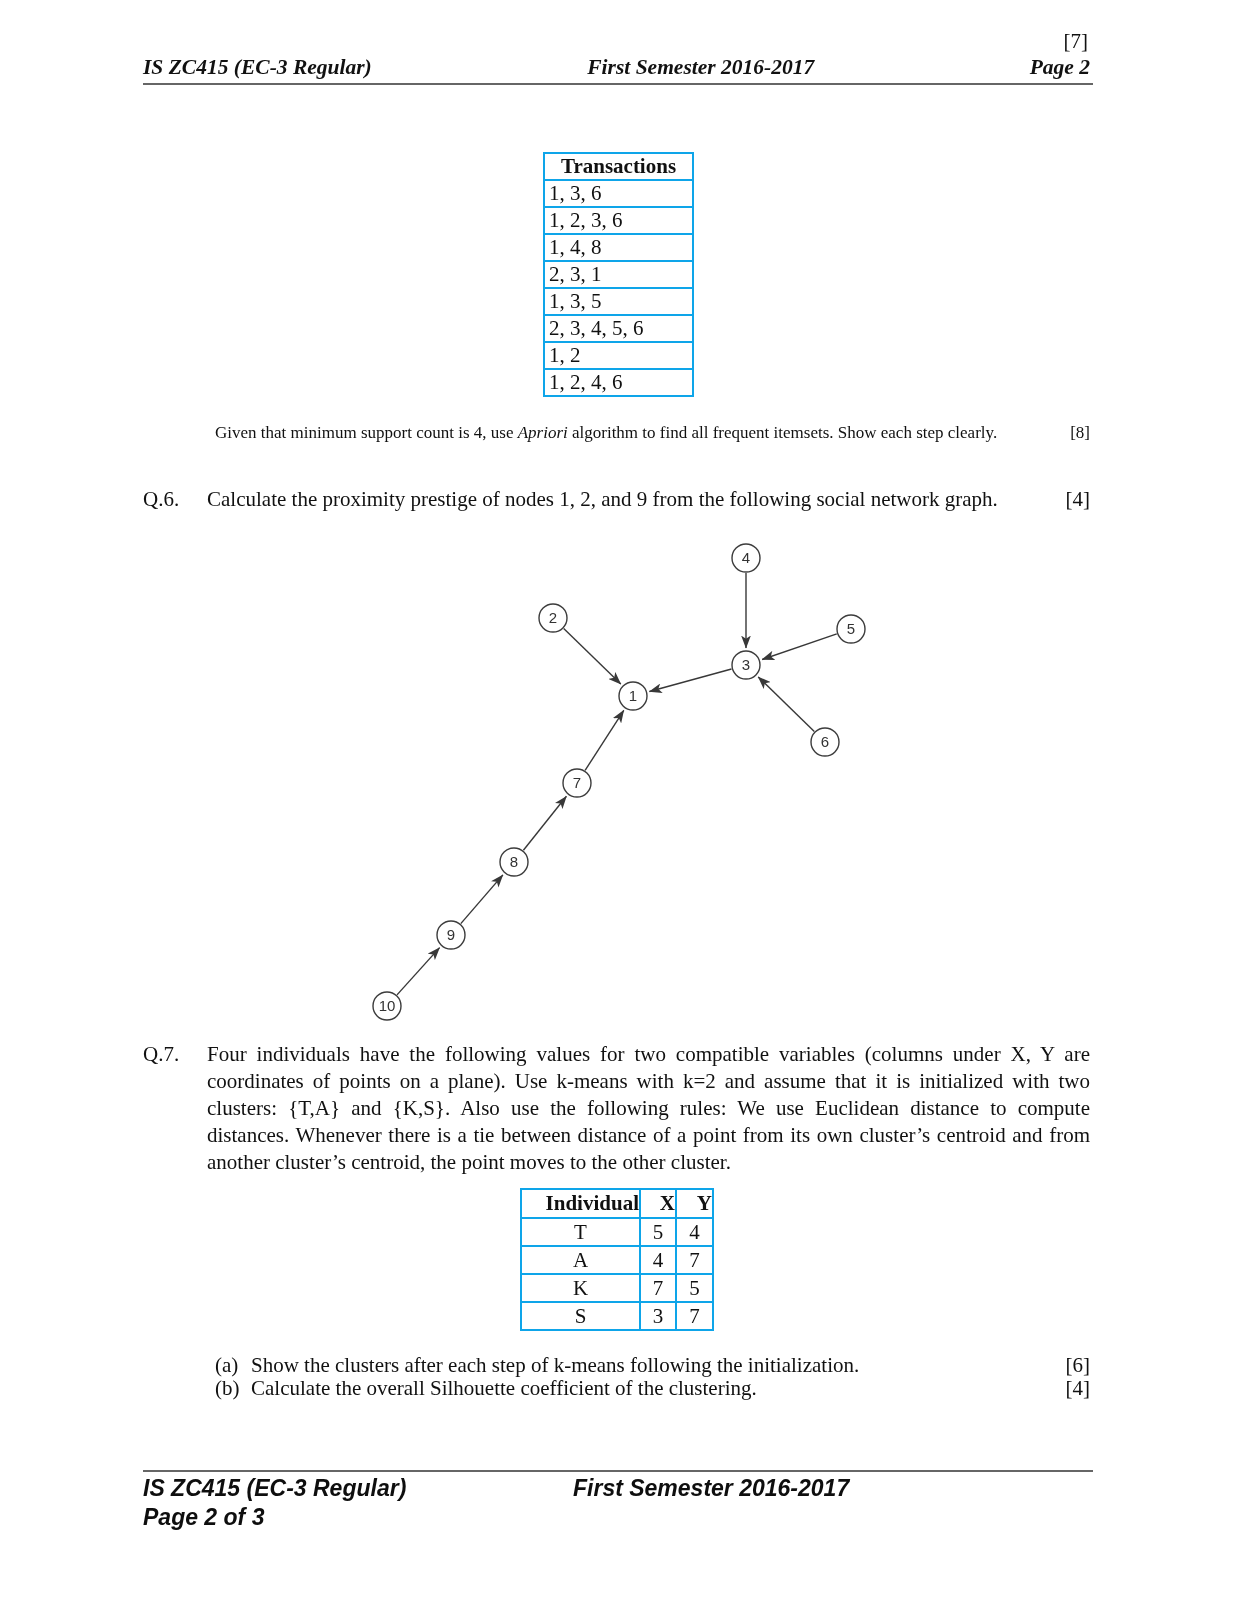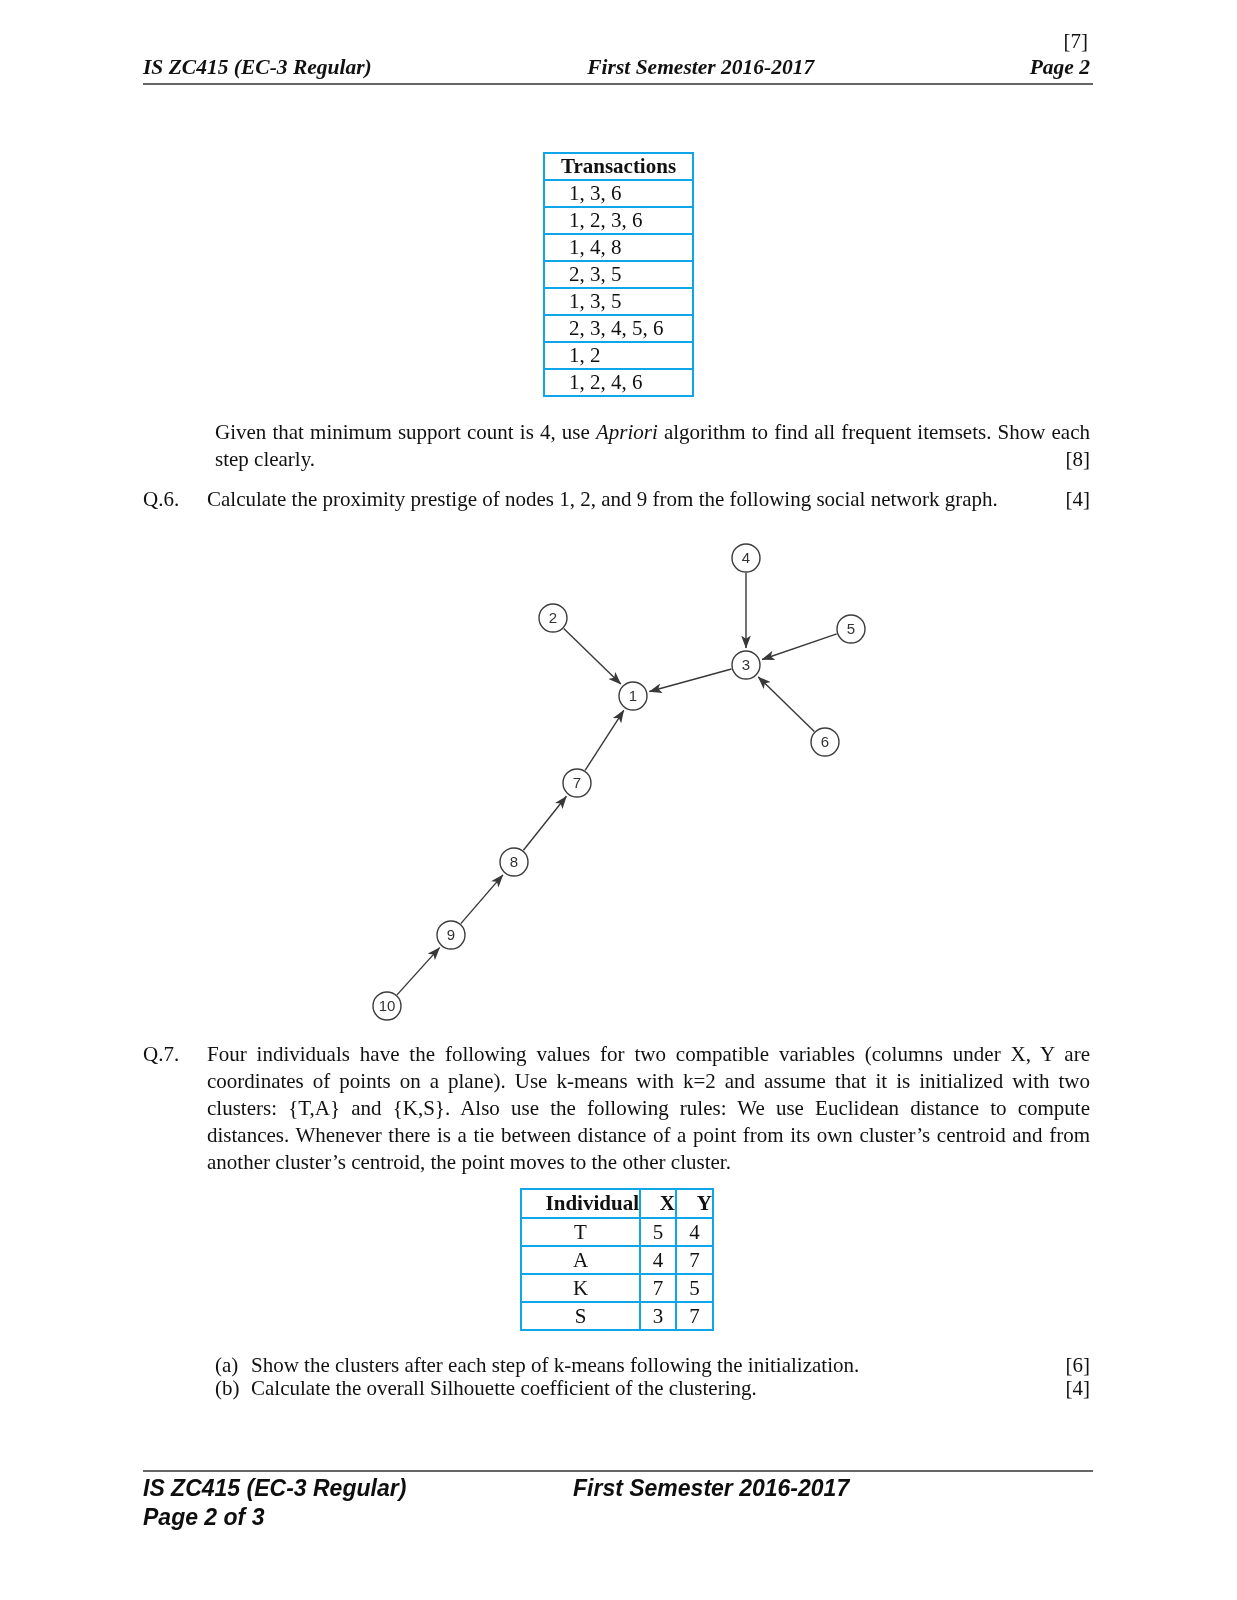--- a/index.html
+++ b/index.html
@@ -23,28 +23,28 @@
   }
   .hdr-rule{
     position:absolute;top:83px;left:143px;width:950px;height:2px;
     background:#666;
   }
   
   .qblock{position:absolute;left:143px;width:947px;font-size:21px;line-height:27px;}
   .qnum{position:absolute;left:0;top:0;}
   .qtext{margin:0 0 0 64px;text-align:justify;}
   .marks{position:absolute;right:0;bottom:0;}
-  .indent-block{position:absolute;left:215px;width:875px;font-size:21px;line-height:27px;text-align:justify;}
+  .indent-block{position:absolute;left:215px;width:875px;font-size:17px;line-height:27px;text-align:justify;}
   .em{font-style:italic;}
   
   table{border-collapse:collapse;font-size:21px;color:#111;}
   td,th{border:2px solid #0ea5e9;vertical-align:middle;padding:0;}
   .t-transactions{position:absolute;left:543px;top:152px;}
   .t-transactions th{width:147px;height:24px;text-align:center;font-weight:bold;}
-  .t-transactions td{height:25px;text-align:left;padding-left:24px;}
+  .t-transactions td{height:25px;text-align:left;padding-left:4px;}
   .t-individuals{position:absolute;left:520px;top:1188px;}
   .t-individuals th{height:27px;text-align:right;font-weight:bold;}
   .t-individuals td{height:26px;text-align:center;}
   .col-ind{width:117px;}
   .col-x{width:34px;}
   .col-y{width:35px;}
   
   .graph-layer{position:absolute;left:0;top:0;pointer-events:none;}
   .edge{stroke:#383838;stroke-width:1.4px;}
   .node{fill:#ffffff;stroke:#3c3c3c;stroke-width:1.4px;}
@@ -83,21 +83,21 @@
     <tr>
           <td>1, 3, 6</td>
         </tr>
     <tr>
           <td>1, 2, 3, 6</td>
         </tr>
     <tr>
           <td>1, 4, 8</td>
         </tr>
     <tr>
-          <td>2, 3, 5</td>
+          <td>2, 3, 1</td>
         </tr>
     <tr>
           <td>1, 3, 5</td>
         </tr>
     <tr>
           <td>2, 3, 4, 5, 6</td>
         </tr>
     <tr>
           <td>1, 2</td>
         </tr>

